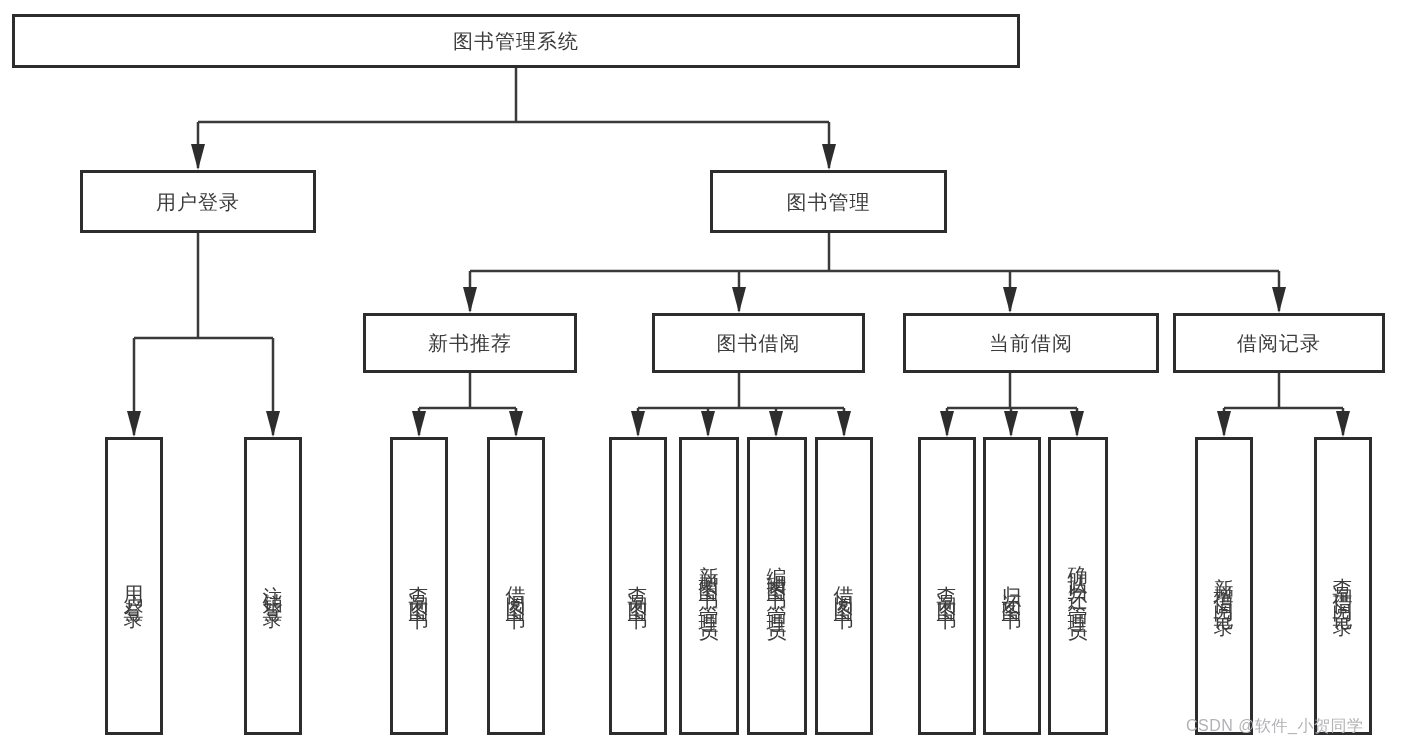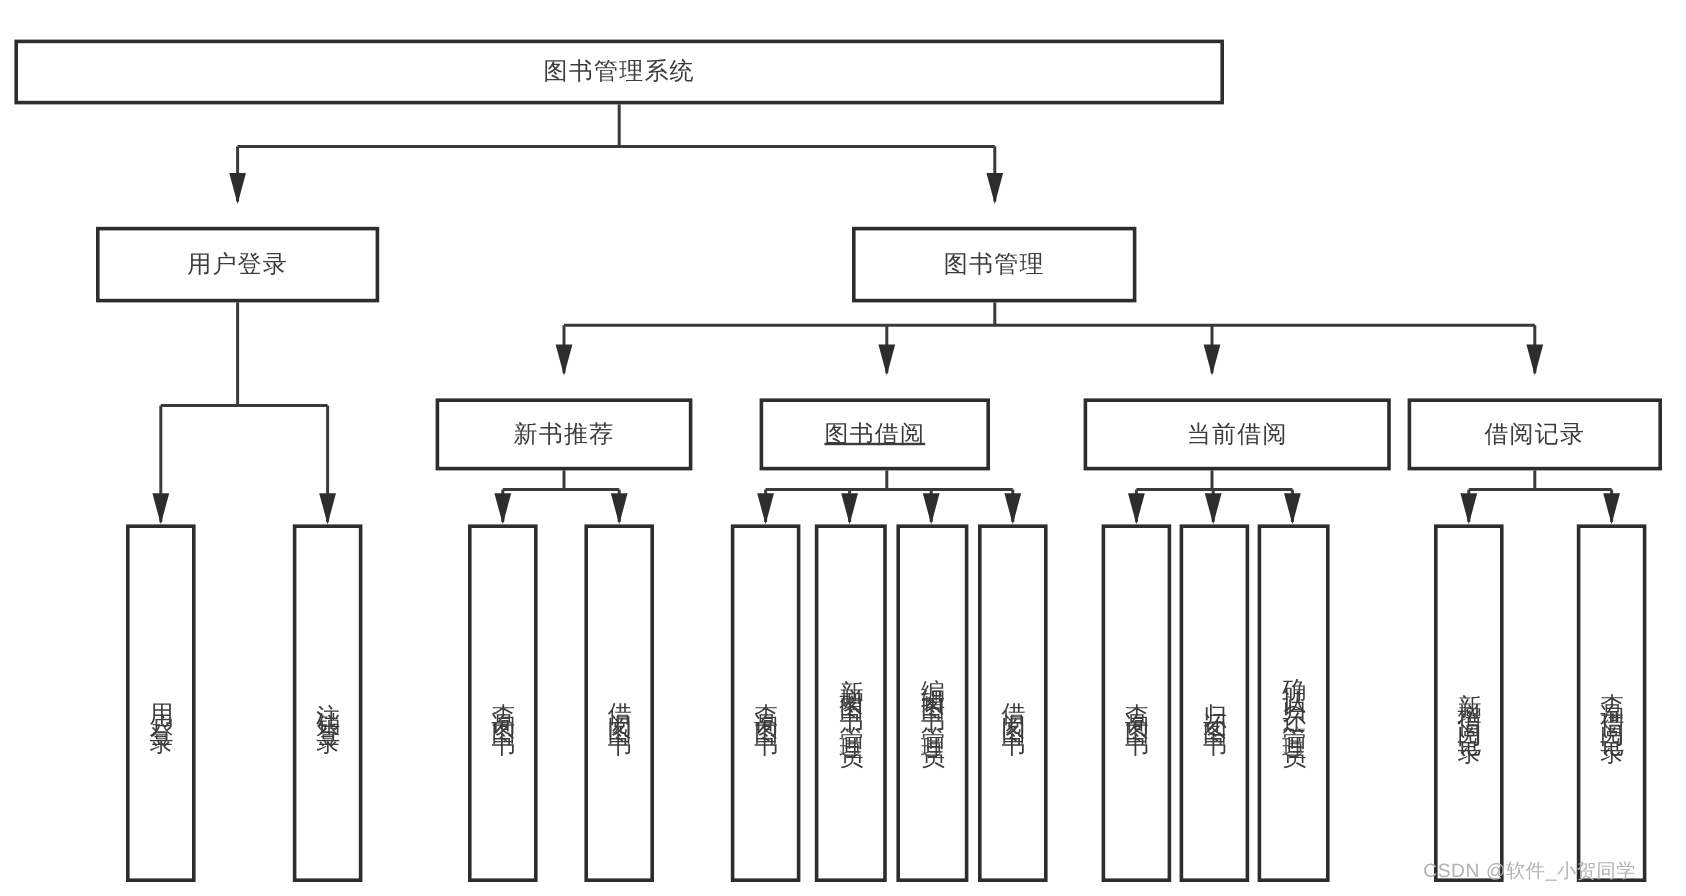--- a/index.html
+++ b/index.html
@@ -30,21 +30,20 @@
     display: flex;
     align-items: center;
     justify-content: center;
     z-index: 2;
     font-size: 20px;
     letter-spacing: 1px;
     text-align: center;
   }
   .box.h {
     line-height: 1;
-    margin-top: 19px;
   }
   .box.root {
     left: 12px; top: 14px; width: 1008px; height: 54px;
   }
   .box.lvl2 {
     top: 170px; height: 63px;
   }
   .box.lvl3 {
     top: 313px; height: 60px;
   }
@@ -120,21 +119,21 @@
       <line x1="1343" y1="408" x2="1343" y2="435" marker-end="url(#arrow)"></line>
     </g>
   </svg>
 
   <div class="box root h">图书管理系统</div>
 
   <div class="box lvl2 h" style="left:80px;width:236px;">用户登录</div>
   <div class="box lvl2 h" style="left:710px;width:237px;">图书管理</div>
 
   <div class="box lvl3 h" style="left:363px;width:214px;">新书推荐</div>
-  <div class="box lvl3 h" style="left:633px;width:192px;text-decoration:underline;">图书借阅</div>
+  <div class="box lvl3 h" style="left:652px;width:213px;">图书借阅</div>
   <div class="box lvl3 h" style="left:903px;width:256px;">当前借阅</div>
   <div class="box lvl3 h" style="left:1173px;width:212px;">借阅记录</div>
 
   <div class="box leaf" style="left:105px;">用户登录</div>
   <div class="box leaf" style="left:244px;">注销登录</div>
 
   <div class="box leaf" style="left:390px;">查询图书</div>
   <div class="box leaf" style="left:487px;">借阅图书</div>
 
   <div class="box leaf" style="left:609px;">查询图书</div>

